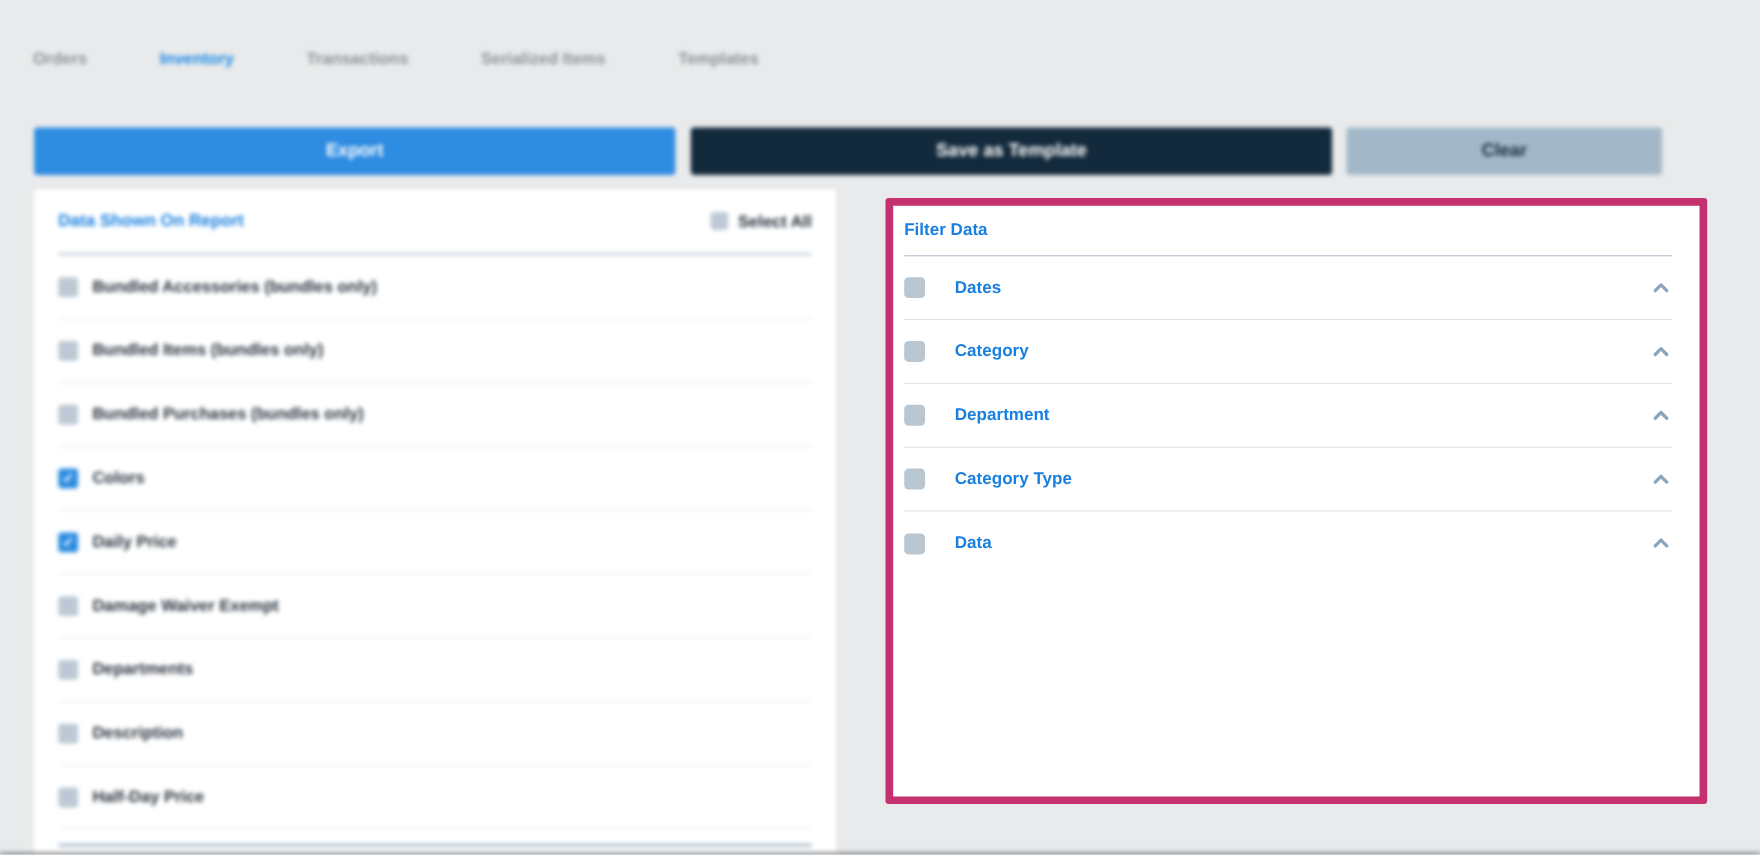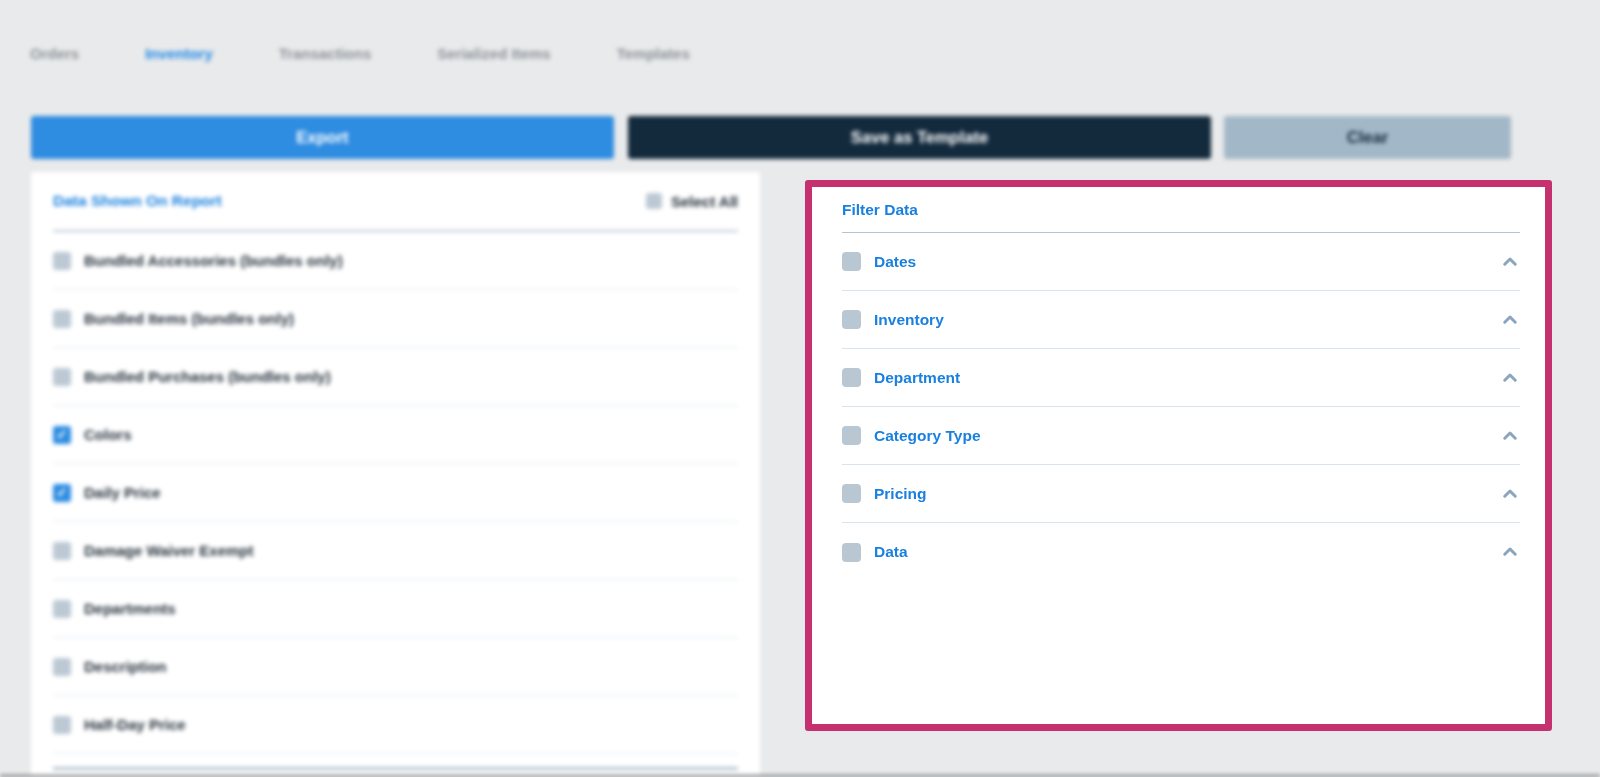--- a/index.html
+++ b/index.html
@@ -49,28 +49,28 @@
 
   .report-bottom-spacer { height:13px; }
   .report-bottom-divider { height:3px; background:#b2c1ce; }
 
   
   .bottom-edge { position:absolute; left:0; top:775px; width:1600px; height:2px; background:#63676b; }
 
   
   .filter-box { position:absolute; left:805px; top:180px; width:747px; height:551px;
                 background:#fff; border:7px solid var(--pink); border-radius:3px;
-                padding:0 25px 0 30px; }
+                padding:0 25px 0 10px; }
   .filter-header { height:46px; display:flex; align-items:center; border-bottom:1px solid #b7c4d0; }
   .filter-title { color:var(--link); font-size:15.5px; font-weight:700; }
   .filter-row { height:58px; display:flex; align-items:center;
                 border-bottom:1px solid #dae3ea; cursor:pointer; }
   .filter-row:last-child { border-bottom:none; }
   .filter-row .checkbox { width:19px; height:19px; border-radius:4px; background:#b9c7d2; }
-  .filter-row .label { margin-left:13px; font-size:15.5px; font-weight:700; color:var(--link); }
+  .filter-row .label { margin-left:27px; font-size:15.5px; font-weight:700; color:var(--link); }
   .chevron { margin-left:auto; width:20px; height:20px; display:flex;
              align-items:center; justify-content:center; cursor:pointer; }
 </style>
 </head>
 <body style="--accent: #2e8ce1; --navy: #132a3d; --clearbg: #a2b8c8; --pink: #c5306e; --link: #1a80df; --cbgray: #bcc9d4;">
 
 <div class="blur-layer">
 
   <div class="tab-bar">
       <div class="tab">
@@ -156,21 +156,21 @@
     <div class="checkbox"></div>
     <div class="label">Dates</div>
     <div class="chevron">
       <svg width="18" height="18" viewBox="0 0 24 24">
         <path d="M5 15l7-7 7 7" fill="none" stroke="#8aa5bd" stroke-width="4" stroke-linecap="round" stroke-linejoin="round"></path>
       </svg>
     </div>
   </div>
       <div class="filter-row">
     <div class="checkbox"></div>
-    <div class="label">Inventory</div>
+    <div class="label">Category</div>
     <div class="chevron">
       <svg width="18" height="18" viewBox="0 0 24 24">
         <path d="M5 15l7-7 7 7" fill="none" stroke="#8aa5bd" stroke-width="4" stroke-linecap="round" stroke-linejoin="round"></path>
       </svg>
     </div>
   </div>
       <div class="filter-row">
     <div class="checkbox"></div>
     <div class="label">Department</div>
     <div class="chevron">
@@ -183,29 +183,20 @@
     <div class="checkbox"></div>
     <div class="label">Category Type</div>
     <div class="chevron">
       <svg width="18" height="18" viewBox="0 0 24 24">
         <path d="M5 15l7-7 7 7" fill="none" stroke="#8aa5bd" stroke-width="4" stroke-linecap="round" stroke-linejoin="round"></path>
       </svg>
     </div>
   </div>
       <div class="filter-row">
     <div class="checkbox"></div>
-    <div class="label">Pricing</div>
-    <div class="chevron">
-      <svg width="18" height="18" viewBox="0 0 24 24">
-        <path d="M5 15l7-7 7 7" fill="none" stroke="#8aa5bd" stroke-width="4" stroke-linecap="round" stroke-linejoin="round"></path>
-      </svg>
-    </div>
-  </div>
-      <div class="filter-row">
-    <div class="checkbox"></div>
     <div class="label">Data</div>
     <div class="chevron">
       <svg width="18" height="18" viewBox="0 0 24 24">
         <path d="M5 15l7-7 7 7" fill="none" stroke="#8aa5bd" stroke-width="4" stroke-linecap="round" stroke-linejoin="round"></path>
       </svg>
     </div>
   </div>
     </div>
 </div>
 

